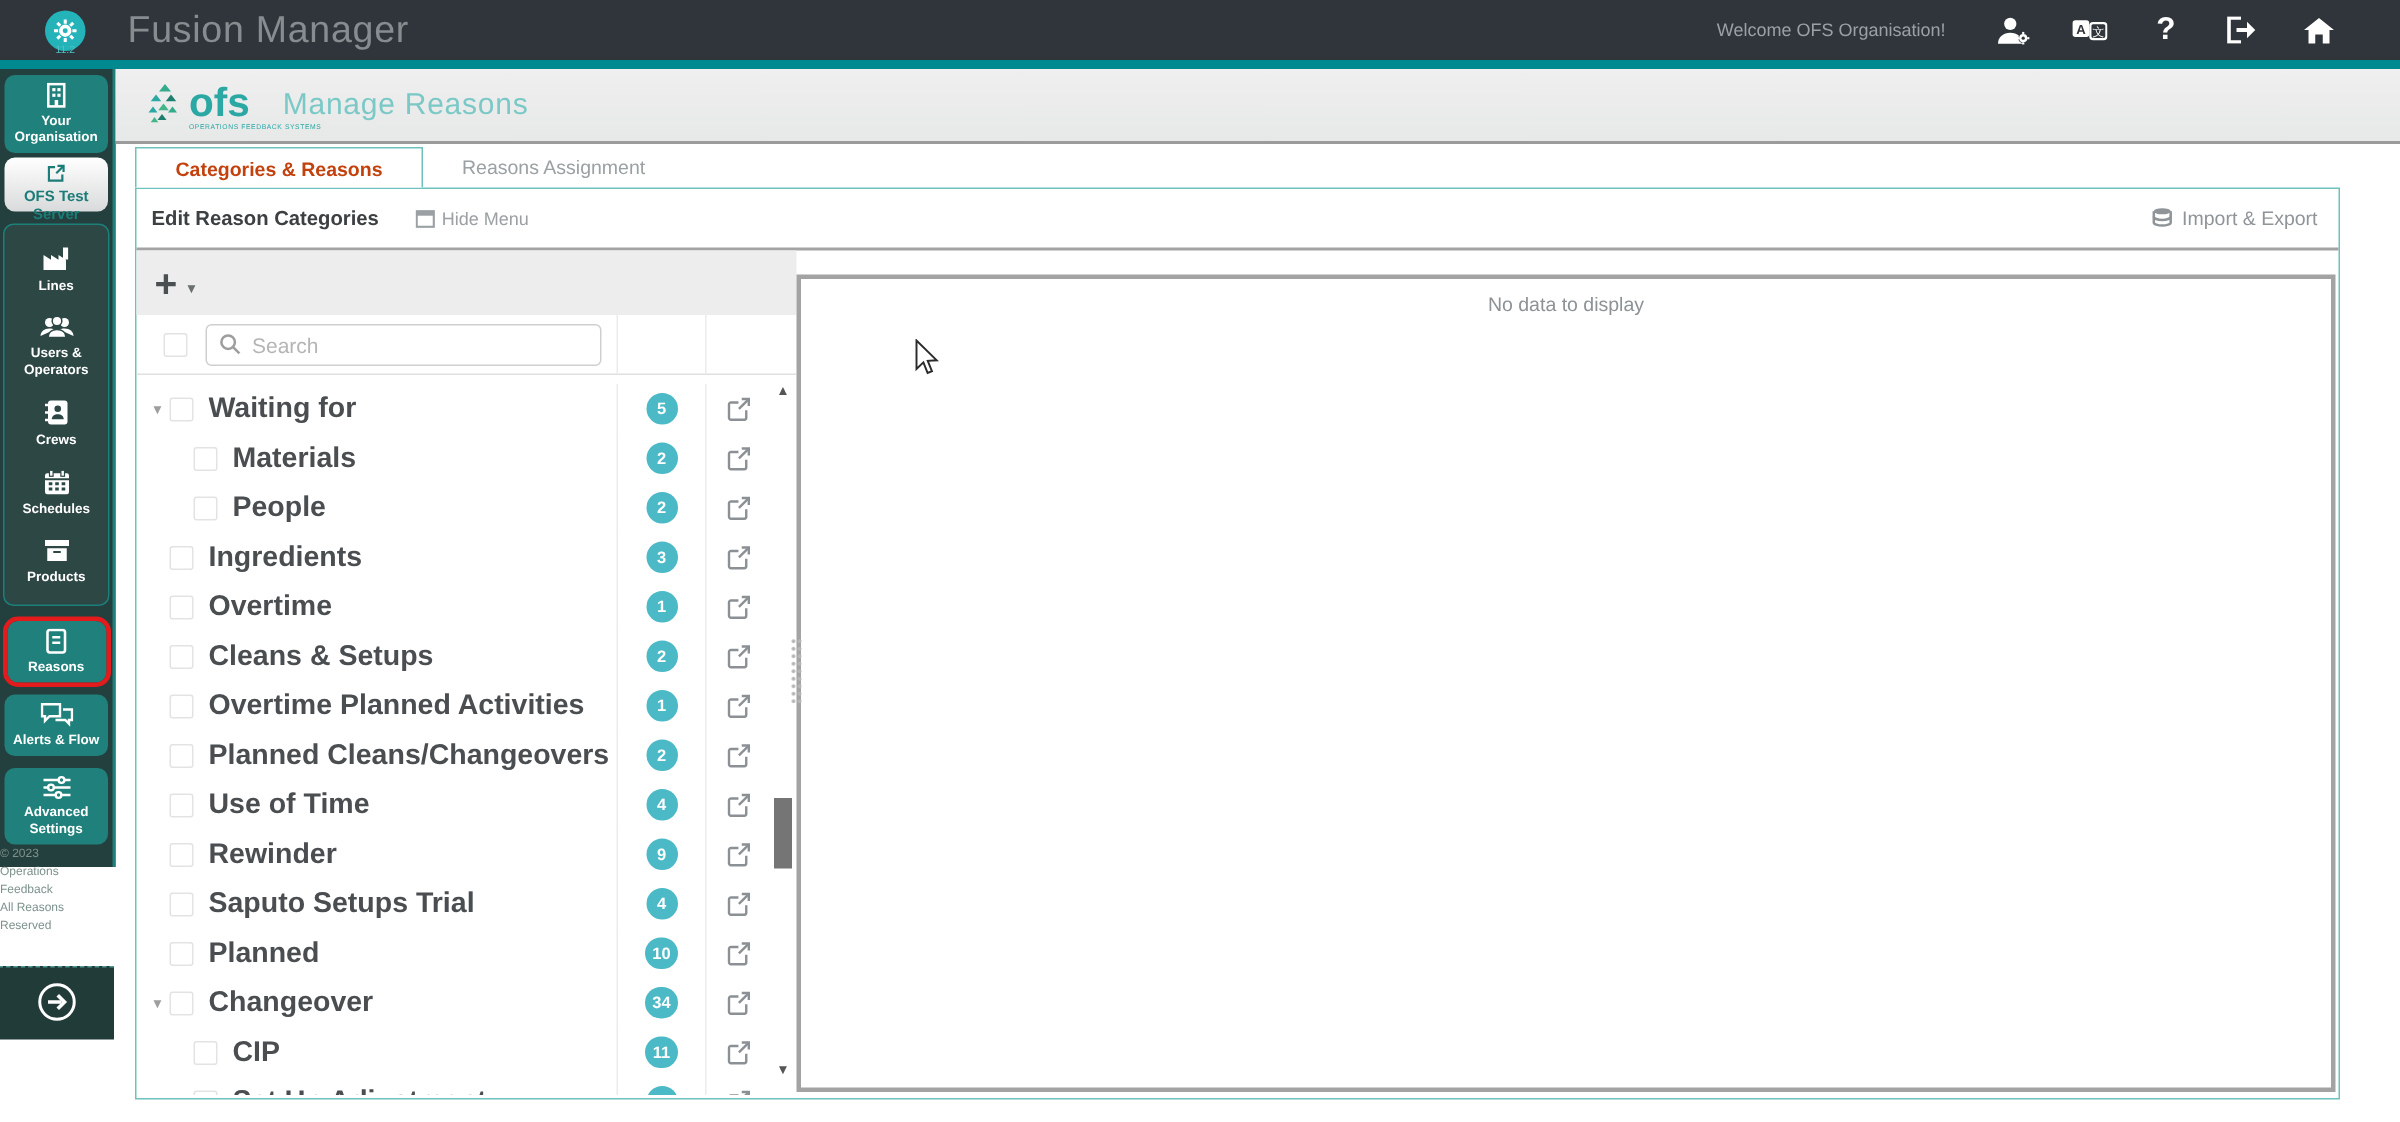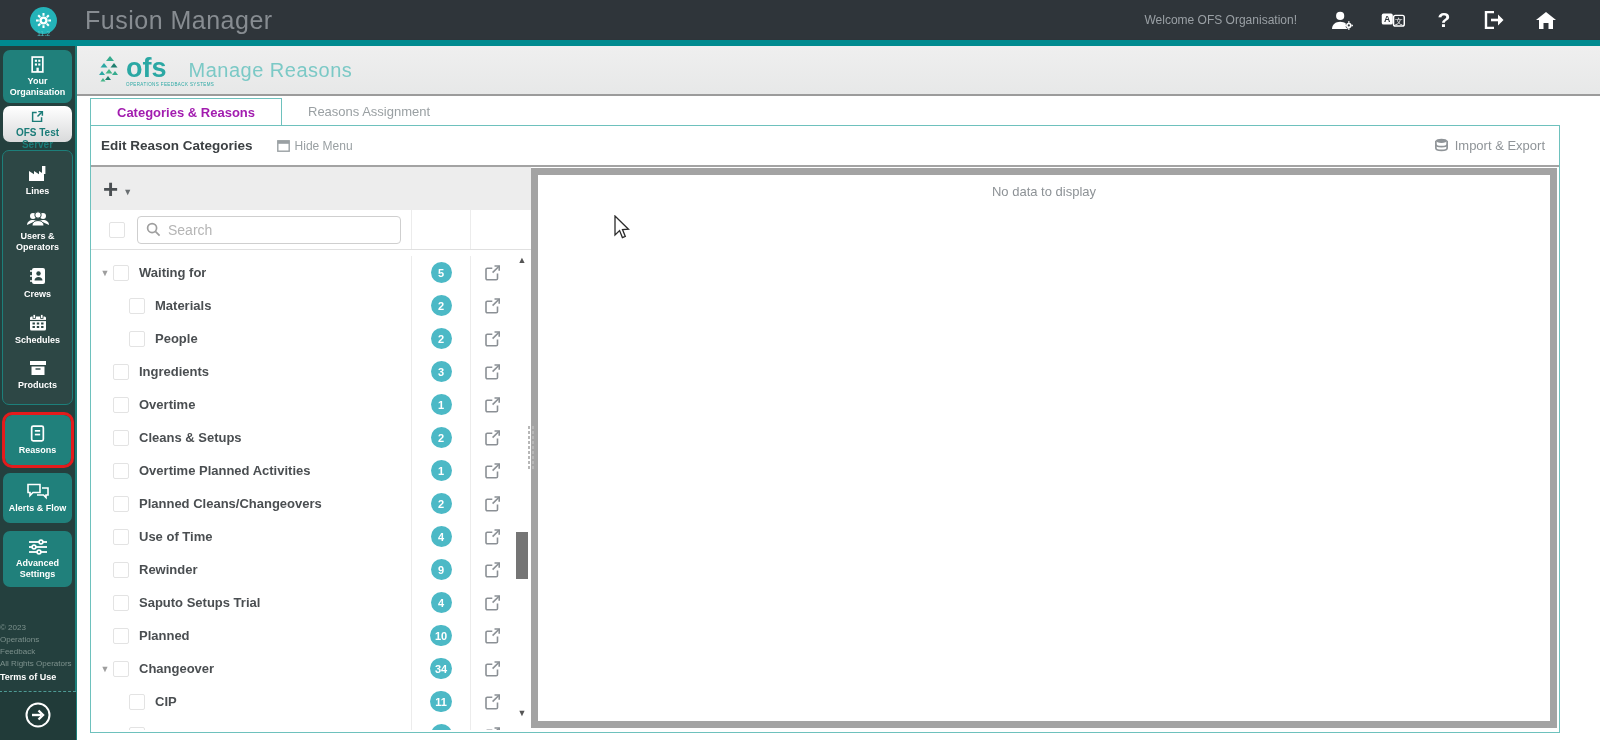--- a/index.html
+++ b/index.html
@@ -14,21 +14,21 @@
     margin-left:30px; display:flex; align-items:center; justify-content:center; position:relative; }
   .gear-version { position:absolute; left:30px; top:30px; font-size:7px; color:#4fc3c7; width:27px; text-align:center; }
   .app-title { color:#878c91; font-size:25px; font-weight:400; margin-left:28px; letter-spacing:0.5px; }
   .topbar-right { margin-left:auto; display:flex; align-items:center; gap:27px; padding-right:42px; }
   .welcome { color:#9aa0a5; font-size:12px; margin-right:6px; }
   .tb-icon { width:24px; height:22px; display:flex; align-items:center; justify-content:center; color:#fff; }
   .teal-strip { position:absolute; left:0; top:40px; width:1600px; height:6px; background:#008a8f;
     box-shadow:0 2px 3px rgba(0,0,0,.35); }
 
   
-  .sidebar { position:absolute; left:0; top:46px; width:77px; height:694px;
+  .sidebar { position:absolute; left:0; top:46px; width:77px; height:532px;
     background:#24403e; border-right:2px solid #1d7f7a; display:flex; flex-direction:column; align-items:center; }
   .side-card { width:69px; border-radius:7px; color:#fff; text-align:center;
     display:flex; flex-direction:column; align-items:center; justify-content:center;
     font-size:9px; font-weight:bold; line-height:11px; padding:5px 2px; }
   .side-card svg { margin-bottom:3px; }
   .card-teal { background:#20807b; }
   .card-light { background:linear-gradient(#ffffff,#d9dadb); color:#1b7c78; flex-direction:row; gap:4px;
     flex-wrap:wrap; padding:4px 3px; line-height:12px; font-size:10px; }
   .card-light svg { margin:0; }
   .side-dark-group { width:71px; background:#2d4745; border:1px solid #1d7f7a; border-radius:7px;
@@ -47,21 +47,21 @@
     background:linear-gradient(#efefef,#e7e8e8); border-bottom:2px solid #9b9b9b;
     display:flex; align-items:center; }
   .ofs-logo { display:flex; align-items:flex-start; margin-left:21px; position:relative; }
   .ofs-text { font-size:27px; font-weight:bold; color:#2ba8a4; line-height:26px; margin-left:2px; }
   .ofs-tagline { position:absolute; left:28px; top:27px; font-size:4.5px; color:#2ba8a4; letter-spacing:.4px; white-space:nowrap; }
   .page-title { color:#7bc9c6; font-size:20px; font-weight:400; margin-left:22px; letter-spacing:.5px; }
 
   
   .tabs-row { position:absolute; left:90px; top:98px; height:27px; display:flex; z-index:3; }
   .tab { height:27px; display:flex; align-items:center; padding:0 26px; font-size:13px; }
-  .tab-active { background:#fff; border:1px solid #6ec1bd; border-bottom:none; color:#a21caf; font-weight:bold; }
+  .tab-active { background:#fff; border:1px solid #6ec1bd; border-bottom:none; color:#c2410c; font-weight:bold; }
   .tab-inactive { color:#9aa0a3; }
 
   
   .container { position:absolute; left:90px; top:125px; width:1470px; height:608px;
     border:1px solid #6ec1bd; background:#fff; }
   .toolbar { height:41px; border-bottom:2px solid #a3a3a3; display:flex; align-items:center; padding:0 14px 0 10px; }
   .section-title { font-size:13.5px; font-weight:bold; color:#3c4043; }
   .hide-menu { display:flex; align-items:center; gap:5px; margin-left:24px; color:#9aa0a3; font-size:12px; }
   .import-export { margin-left:auto; display:flex; align-items:center; gap:6px; color:#8f9498; font-size:13px; }
 
@@ -86,37 +86,37 @@
   .search-wrap { margin-left:12px; width:264px; height:28px; border:1px solid #cfcfcf; border-radius:4px;
     display:flex; align-items:center; padding:0 8px; background:#fff; }
   .search-wrap input { border:none; outline:none; flex:1; font-size:14px; color:#555; min-width:0;
     font-family:"Liberation Sans", sans-serif; }
   .search-wrap input::placeholder { color:#b5b5b5; }
   .tree-body { flex:1; overflow:hidden; padding-top:6px; position:relative; }
   .tree-row { height:33px; }
   .caret-cell { width:16px; margin-left:6px; font-size:9px; color:#9e9e9e; text-align:center; flex:none; }
   .row-cb { margin-left:0; }
   .lvl1 .row-cb { margin-left:16px; }
-  .row-label { font-size:13px; font-weight:bold; color:#4a4e51; margin-left:10px; white-space:nowrap;
+  .row-label { font-size:19px; font-weight:bold; color:#4a4e51; margin-left:10px; white-space:nowrap;
     overflow:hidden; text-overflow:ellipsis; }
   .badge { min-width:21px; height:21px; border-radius:11px; background:#4cb9c6; color:#fff;
     font-size:11px; font-weight:bold; display:flex; align-items:center; justify-content:center; padding:0 5px; }
 
   
   .v-scroll { position:absolute; right:1px; top:88px; bottom:2px; width:16px; }
   .scroll-arrow { position:absolute; left:0; width:16px; text-align:center; font-size:9px; color:#555; }
   .scroll-up { top:0; } .scroll-down { bottom:10px; }
   .scroll-thumb { position:absolute; left:2px; top:277px; width:12px; height:47px; background:#757575; }
 
   
   .resize-handle { position:absolute; left:436px; top:258px; width:8px; height:44px;
     background-image:radial-gradient(#b7b7b7 1px, transparent 1.3px); background-size:4px 5px; }
 
   
-  .detail-panel { flex:1; margin:1px 2px 2px 0; border:7px solid #a3a3a3; position:relative; background:#fff; }
+  .detail-panel { flex:1; margin:16px 2px 2px 0; border:3px solid #a3a3a3; position:relative; background:#fff; }
   .no-data { text-align:center; color:#8d9296; font-size:13px; margin-top:9px; }
   .mouse-cursor { position:absolute; left:73px; top:40px; }
 </style>
 </head>
 <body>
 
 <div class="topbar">
   <div class="gear-logo">
     <svg width="19" height="19" viewBox="0 0 24 24">
       <g stroke="#fff" stroke-width="2.6">
@@ -289,21 +289,21 @@
           <circle cx="6" cy="8" r="1.9"></circle>
           <circle cx="11" cy="13" r="1.9"></circle>
       </g>
     </svg>
     <span>Advanced Settings</span>
   </div>
 
   <div class="side-footer">
     <div>© 2023</div>
     <div>Operations Feedback</div>
-    <div>All Rights Operators</div>
+    <div>All Reasons Reserved</div>
     <div class="terms">Terms of Use</div>
   </div>
   <div class="side-bottom">
     <svg width="26" height="26" viewBox="0 0 26 26">
       <circle cx="13" cy="13" r="11.5" fill="none" stroke="#fff" stroke-width="2"></circle>
       <line x1="7" y1="13" x2="16" y2="13" stroke="#fff" stroke-width="2.4"></line>
       <path d="M13.5 8.5 L18 13 L13.5 17.5" fill="none" stroke="#fff" stroke-width="2.4"></path>
     </svg>
   </div>
 </div>

